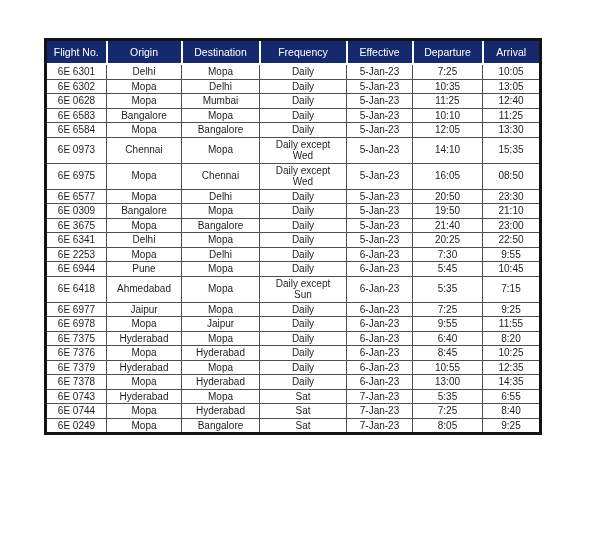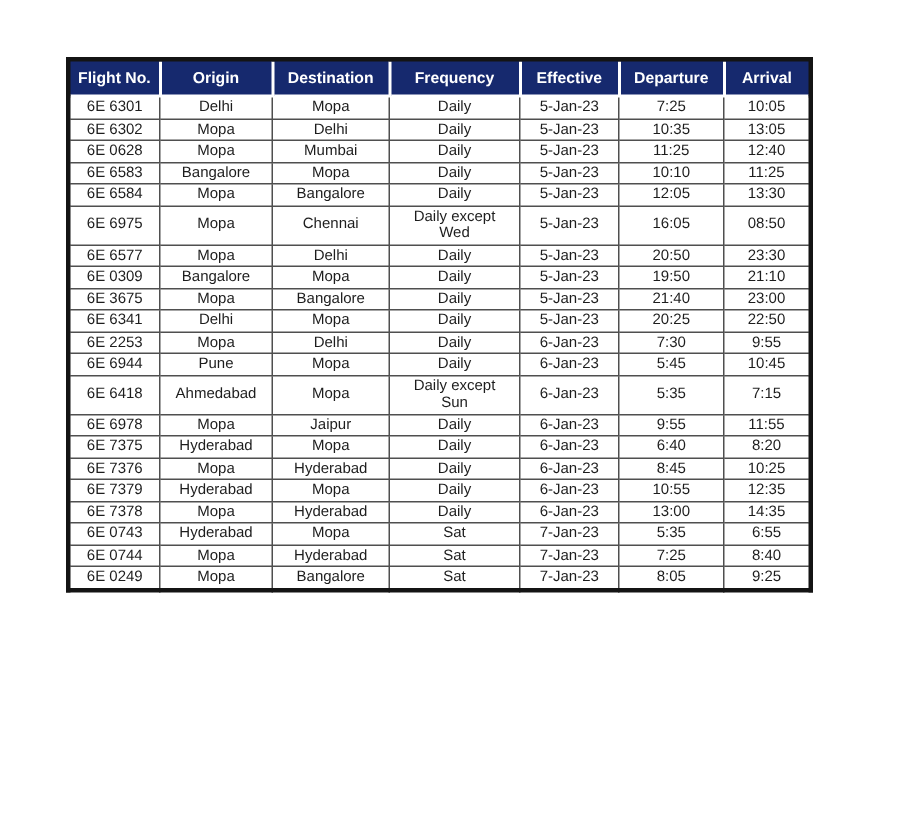--- a/index.html
+++ b/index.html
@@ -34,21 +34,21 @@
   col.c-destination  { width: 78px; }
   col.c-frequency    { width: 87px; }
   col.c-effective    { width: 66px; }
   col.c-departure    { width: 70px; }
   col.c-arrival      { width: 58px; }
   th {
     background: var(--header-bg);
     color: var(--header-text);
     border: 2px solid #ffffff;
     font-size: 10.5px;
-    font-weight: bold;
+    font-weight: normal;
     padding: 5px 2px;
     vertical-align: middle;
   }
   td {
     border: 1.5px solid var(--border-inner);
     font-size: 10px;
     color: var(--body-text);
     text-align: center;
     vertical-align: middle;
     padding: 1px 2px;
@@ -122,20 +122,30 @@
         <tr>
           <td>6E 6584</td>
           <td>Mopa</td>
           <td>Bangalore</td>
           <td>Daily</td>
           <td>5-Jan-23</td>
           <td>12:05</td>
           <td>13:30</td>
         </tr>
         <tr>
+          <td>6E 0973</td>
+          <td>Chennai</td>
+          <td>Mopa</td>
+          <td>Daily except
+Wed</td>
+          <td>5-Jan-23</td>
+          <td>14:10</td>
+          <td>15:35</td>
+        </tr>
+        <tr>
           <td>6E 6975</td>
           <td>Mopa</td>
           <td>Chennai</td>
           <td>Daily except
 Wed</td>
           <td>5-Jan-23</td>
           <td>16:05</td>
           <td>08:50</td>
         </tr>
         <tr>
@@ -194,20 +204,29 @@
         </tr>
         <tr>
           <td>6E 6418</td>
           <td>Ahmedabad</td>
           <td>Mopa</td>
           <td>Daily except
 Sun</td>
           <td>6-Jan-23</td>
           <td>5:35</td>
           <td>7:15</td>
+        </tr>
+        <tr>
+          <td>6E 6977</td>
+          <td>Jaipur</td>
+          <td>Mopa</td>
+          <td>Daily</td>
+          <td>6-Jan-23</td>
+          <td>7:25</td>
+          <td>9:25</td>
         </tr>
         <tr>
           <td>6E 6978</td>
           <td>Mopa</td>
           <td>Jaipur</td>
           <td>Daily</td>
           <td>6-Jan-23</td>
           <td>9:55</td>
           <td>11:55</td>
         </tr>

